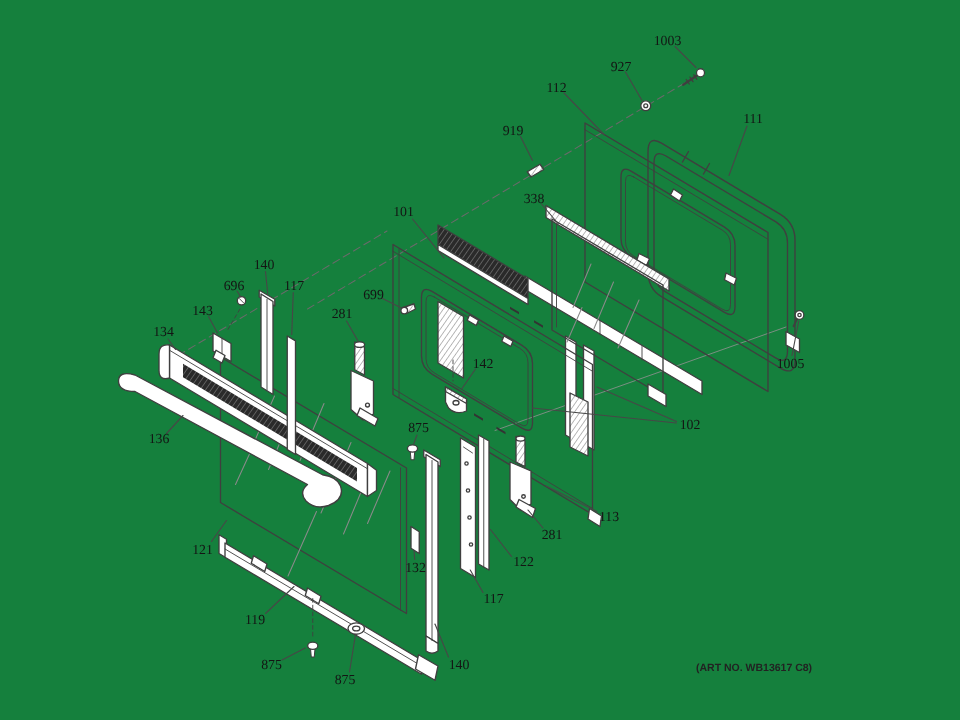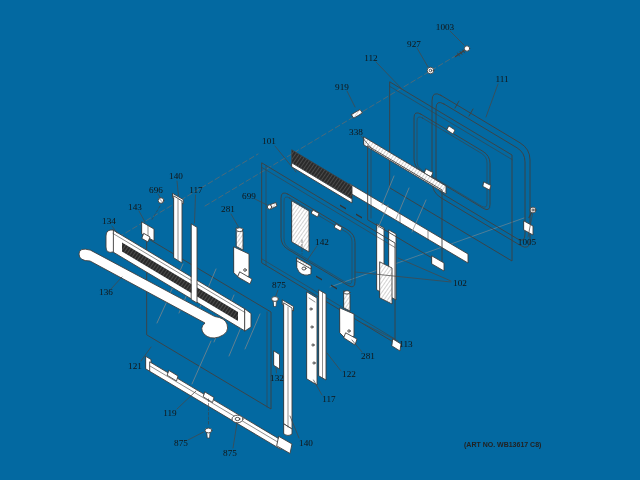--- a/index.html
+++ b/index.html
@@ -1,16 +1,16 @@
 <!DOCTYPE html>
 <html><head>
 <meta charset="utf-8">
 <style>
   html,body{margin:0;padding:0;background:#fff;}
-  .stage{position:relative;width:640px;height:480px;background:#0369a1;overflow:hidden;
+  .stage{position:relative;width:640px;height:480px;background:#15803d;overflow:hidden;
          font-family:"Liberation Serif", serif;}
   svg{display:block}
   text.callout{font-family:"Liberation Serif", serif;font-size:9.2px;fill:#141414;}
   text.artno{font-family:"Liberation Sans", sans-serif;font-size:7px;font-weight:bold;fill:#222;}
 </style>
 </head>
 <body>
 
 <div class="stage">
 <svg width="640" height="480" viewBox="0 0 640 480">

